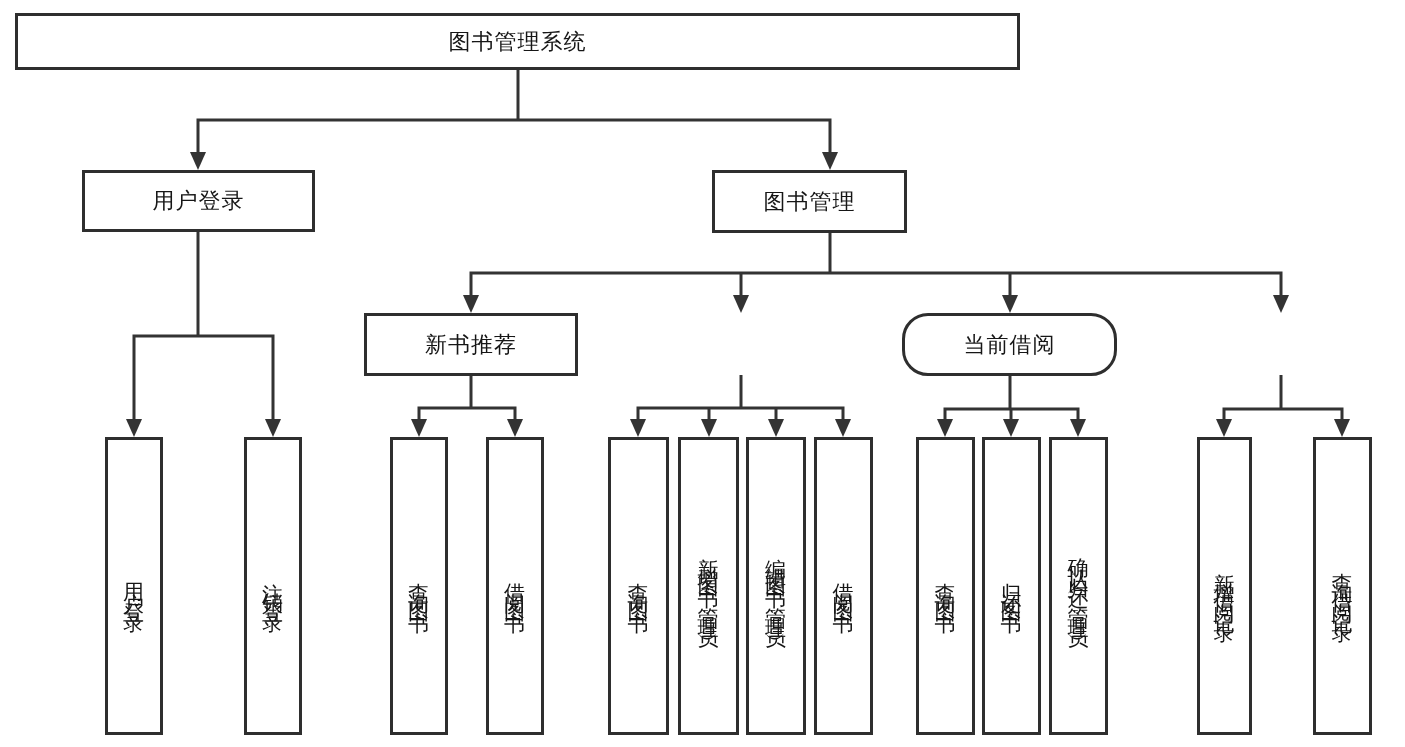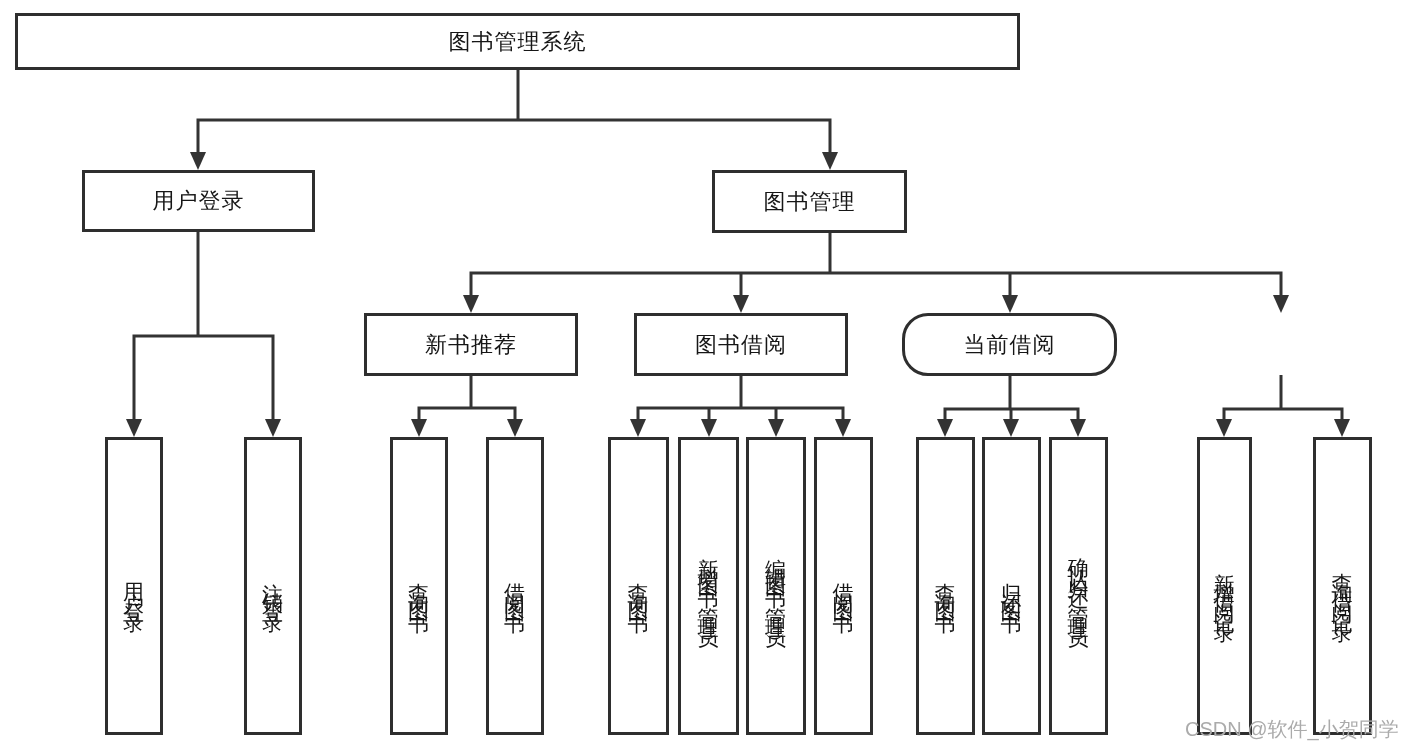--- a/index.html
+++ b/index.html
@@ -106,23 +106,20 @@
   <div class="box h" id="n-user-login">
     <span class="lbl">用户登录</span>
   </div>
   <div class="box h" id="n-book-mgmt">
     <span class="lbl">图书管理</span>
   </div>
 
   <div class="box h" id="n-new-book-rec">
     <span class="lbl">新书推荐</span>
   </div>
-  <div class="box h" id="n-book-borrow">
-    <span class="lbl">图书借阅</span>
-  </div>
   <div class="box h" id="n-current-borrow">
     <span class="lbl">当前借阅</span>
   </div>
 
   <div class="box v leaf" id="n-user-login-act">
     <span class="lbl">用户登录</span>
   </div>
   <div class="box v leaf" id="n-logout-act">
     <span class="lbl">注销登录</span>
   </div>
@@ -157,15 +154,14 @@
     <span class="lbl">确认归还（管理员）</span>
   </div>
 
   <div class="box v leaf" id="n-br-add-record">
     <span class="lbl">新增借阅记录</span>
   </div>
   <div class="box v leaf" id="n-br-query-record">
     <span class="lbl">查询借阅记录</span>
   </div>
 
-  <div class="watermark">CSDN @软件_小贺同学</div>
 
 </div>
 
 </body></html>

